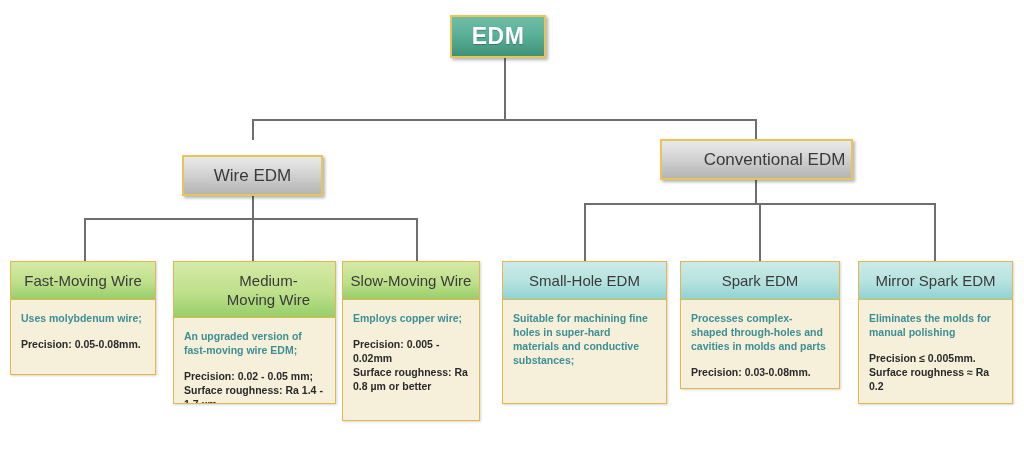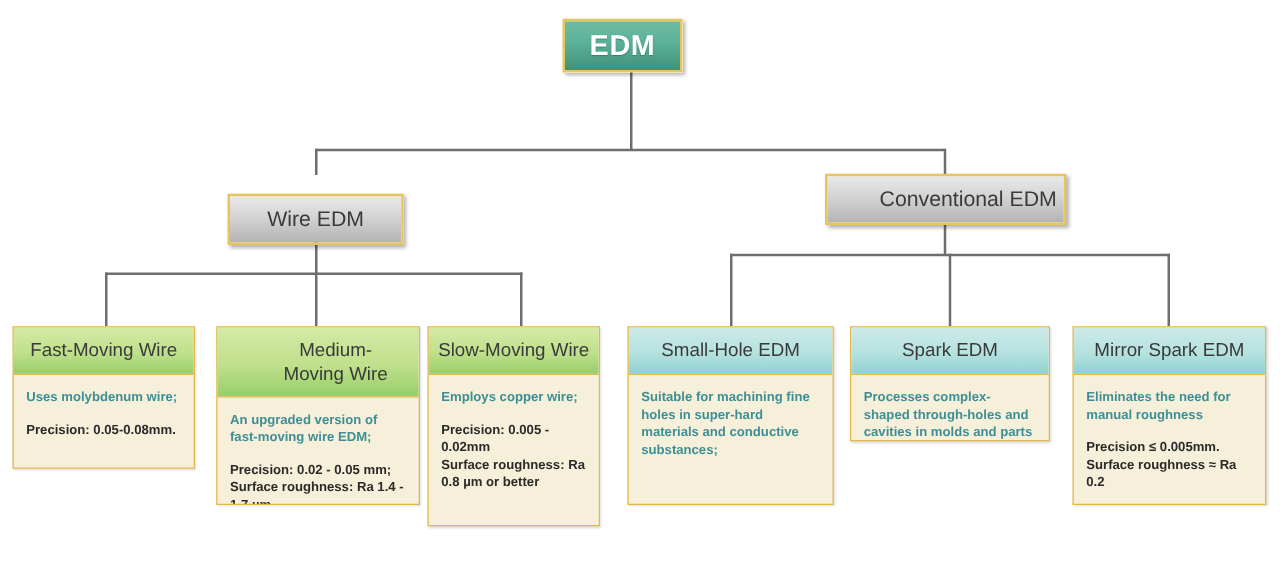--- a/index.html
+++ b/index.html
@@ -180,36 +180,36 @@
   <div class="card" style="left:502px; top:261px; width:165px; height:143px;">
     <div class="card-head cyan" style="height:38px;">
       <span class="card-head-label">Small-Hole EDM</span>
     </div>
     <div class="card-body">
       <p class="body-line teal">Suitable for machining fine holes in super-hard materials and conductive substances;</p>
       <div class="body-gap"></div>
     </div>
   </div>
 
-  <div class="card" style="left:680px; top:261px; width:160px; height:92px;">
+  <div class="card" style="left:680px; top:261px; width:160px; height:128px;">
     <div class="card-head cyan" style="height:38px;">
       <span class="card-head-label">Spark EDM</span>
     </div>
     <div class="card-body">
       <p class="body-line teal">Processes complex-shaped through-holes and cavities in molds and parts</p>
       <div class="body-gap"></div>
       <p class="body-line dark">Precision: 0.03-0.08mm.</p>
     </div>
   </div>
 
   <div class="card" style="left:858px; top:261px; width:155px; height:143px;">
     <div class="card-head cyan" style="height:38px;">
       <span class="card-head-label">Mirror Spark EDM</span>
     </div>
     <div class="card-body">
-      <p class="body-line teal">Eliminates the need for manual roughness</p>
+      <p class="body-line teal">Eliminates the molds for manual polishing</p>
       <div class="body-gap"></div>
       <p class="body-line dark">Precision ≤ 0.005mm.</p>
       <p class="body-line dark">Surface roughness ≈ Ra 0.2</p>
     </div>
   </div>
 
 </div>
 
 </body></html>

